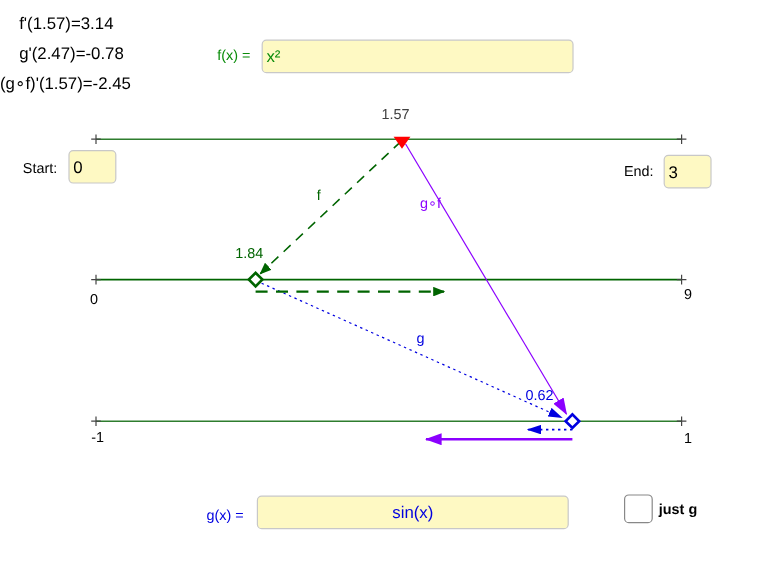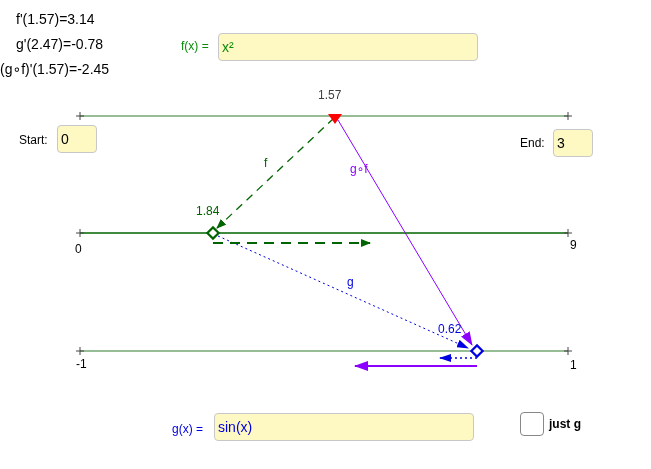--- a/index.html
+++ b/index.html
@@ -89,16 +89,16 @@
 
 <div class="abs lbl" style="left:318px; top:88px; color:#404040;">1.57</div>
 <div class="abs lbl" style="left:196px; top:204px; color:#006400;">1.84</div>
 <div class="abs lbl" style="left:438px; top:322px; color:#0000e0;">0.62</div>
 
 <div class="abs lbl" style="left:264px; top:156px; color:#006400;">f</div>
 <div class="abs lbl" style="left:347px; top:275px; color:#0000e0;">g</div>
 <div class="abs lbl" style="left:350px; top:162px; color:#8b00ff;">g∘f</div>
 
 <div class="abs lbl blue" style="left:172px; top:422px;">g(x) =</div>
-<input class="inp blue" style="left: 214px; top: 413px; width: 260px; height: 28px;" value="sin(x)">
+<input class="inp blue" style="left: 214px; top: 413px; width: 260px; height: 28px; text-align: center;" value="sin(x)">
 
 <div class="chk" style="left:520px; top:412px;"></div>
 <div class="abs lbl" style="left:549px; top:417px; color:#000;font-weight:bold;">just g</div>
 
 </body></html>

